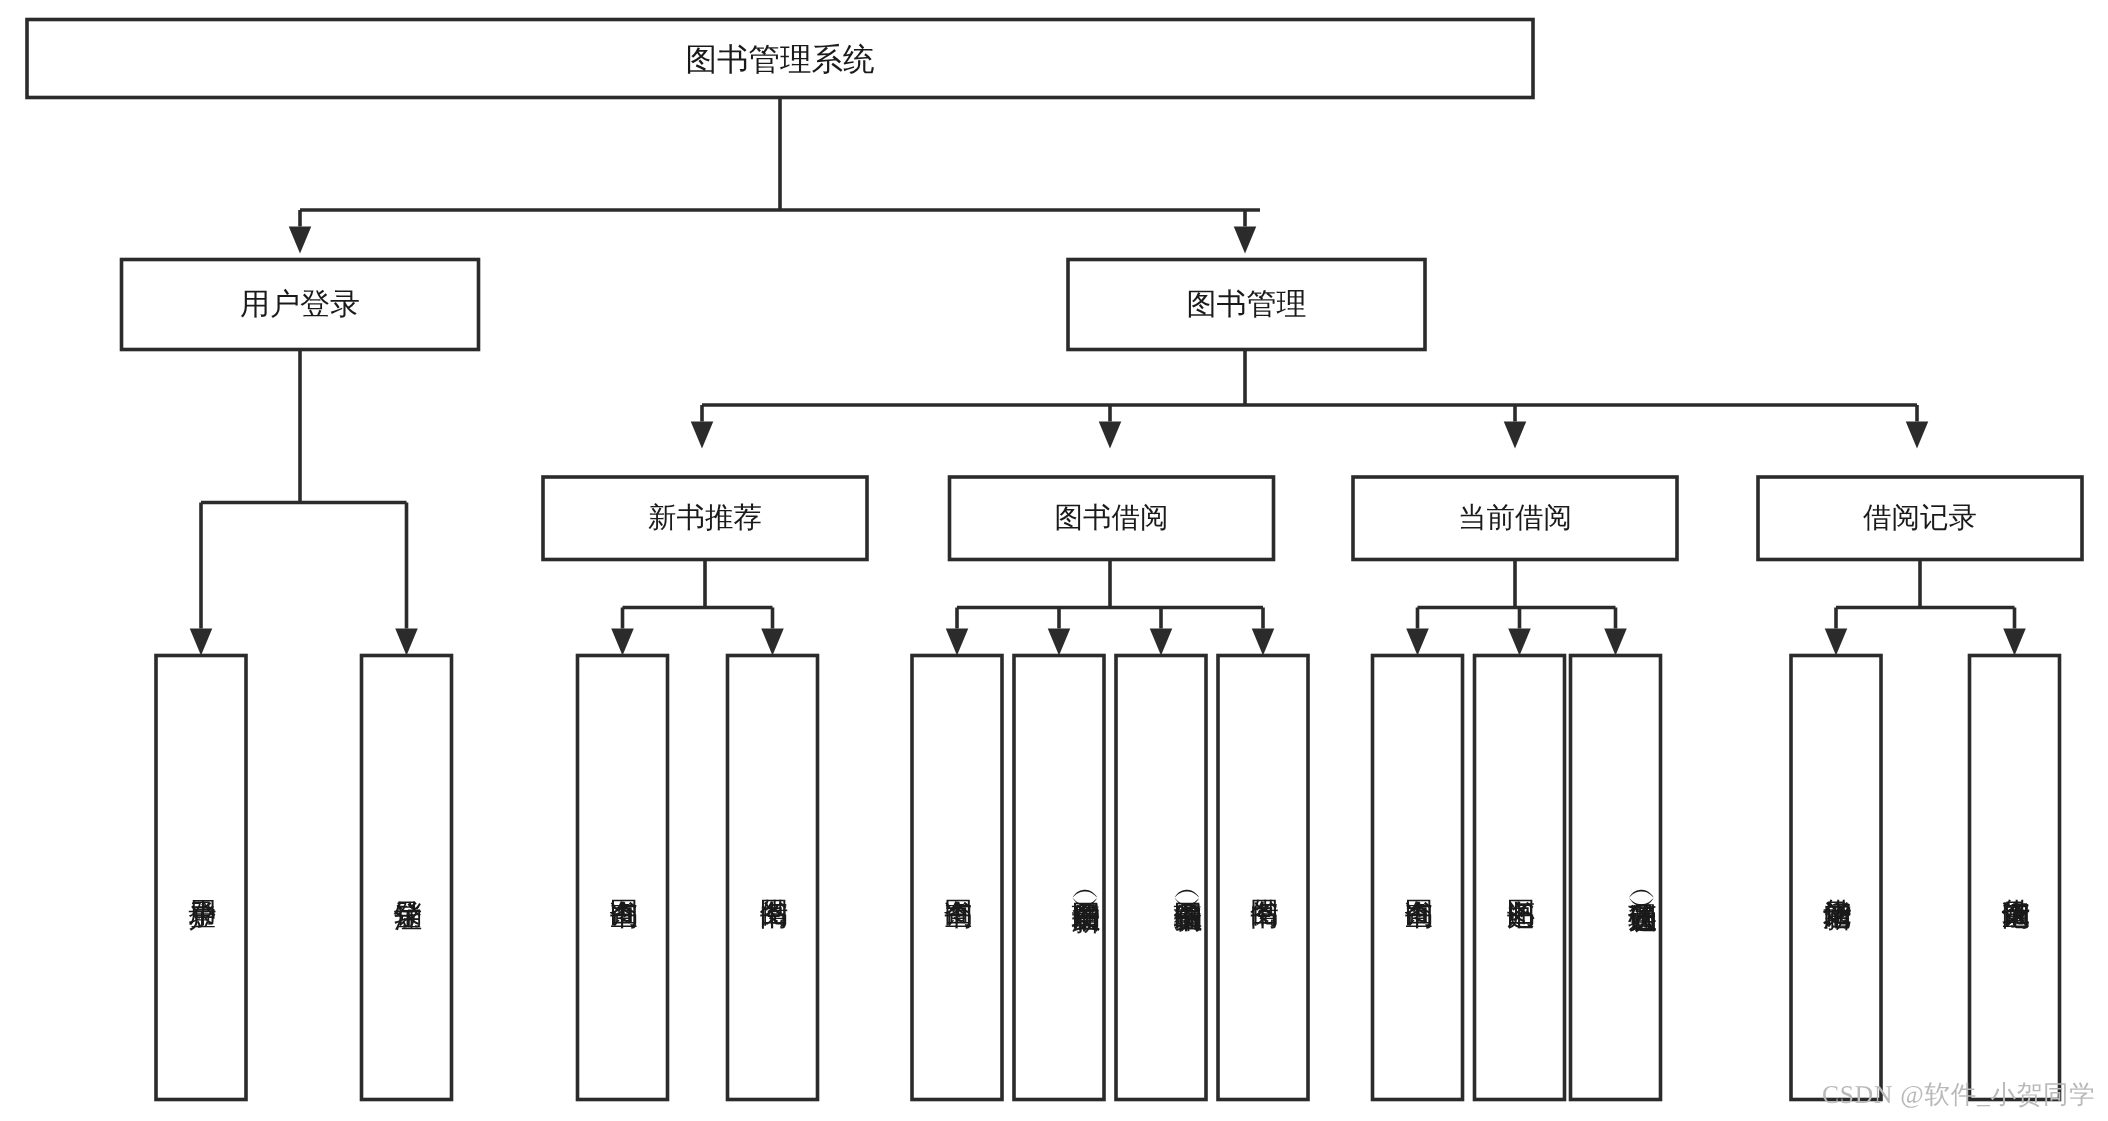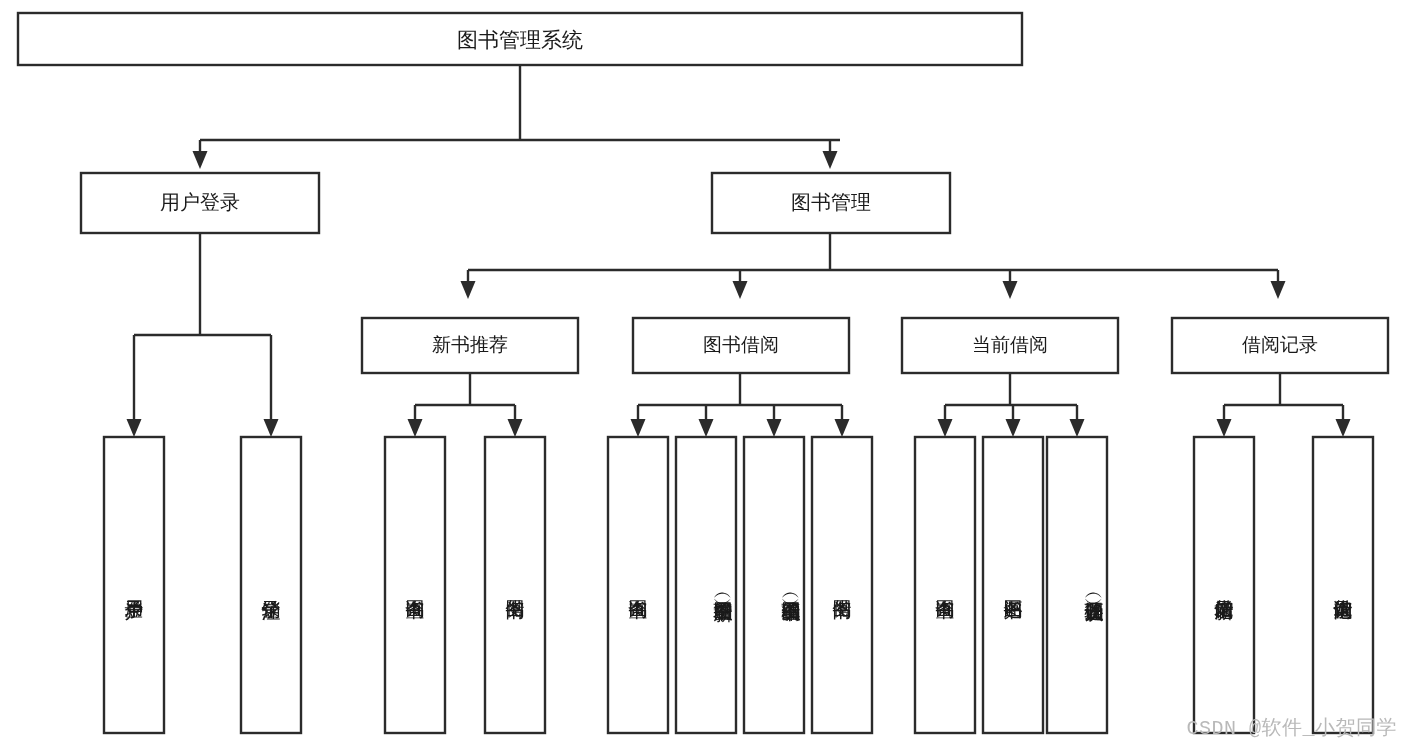--- a/index.html
+++ b/index.html
@@ -16,22 +16,22 @@
     fill:#1a1a1a;font-family:"Liberation Sans","DejaVu Sans",sans-serif;
     text-anchor:middle;dominant-baseline:middle;
   }
   .label-root{font-size:21px;}
   .label-l1{font-size:20px;}
   .label-l2{font-size:19px;}
   .conn{stroke:#2b2b2b;stroke-width:2.4;fill:none;stroke-linecap:butt;}
   .arrow-head{fill:#2b2b2b;stroke:none;}
   .watermark{
     position:absolute;right:8px;bottom:6px;
-    font-size:20px;color:#b9b9b9;
-    font-family:Liberation Mono, monospace;
+    font-size:17px;color:#b9b9b9;
+    font-family:Liberation Serif, serif;
     letter-spacing:0.5px;white-space:nowrap;user-select:none;
   }
   .vlabel{
     writing-mode:vertical-rl;text-orientation:upright;
   }
 </style>
 </head>
 <body>
 
 <svg id="diagram" viewBox="0 0 1405 747" xmlns="http://www.w3.org/2000/svg">

